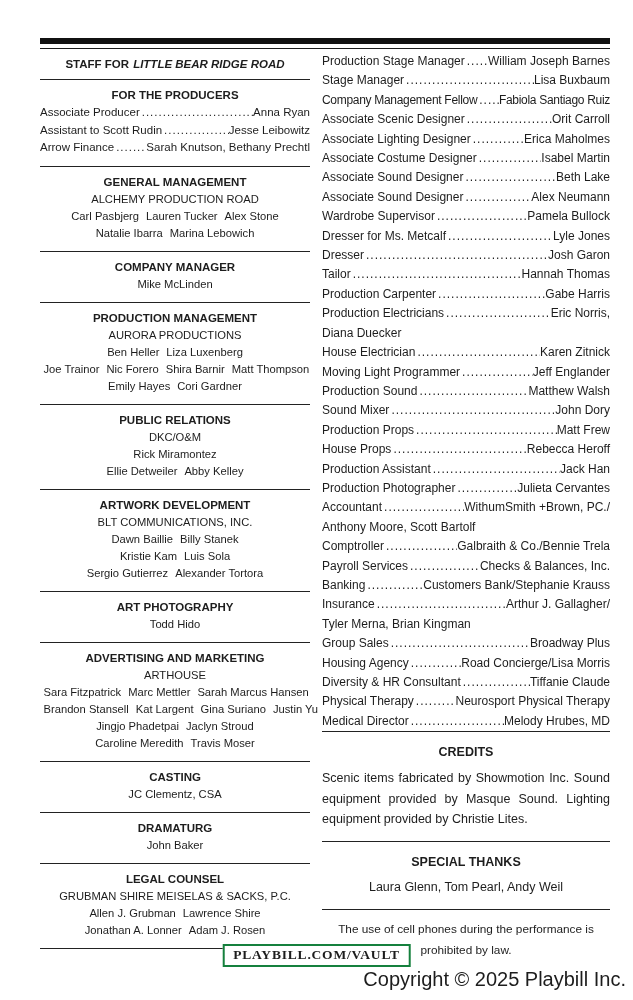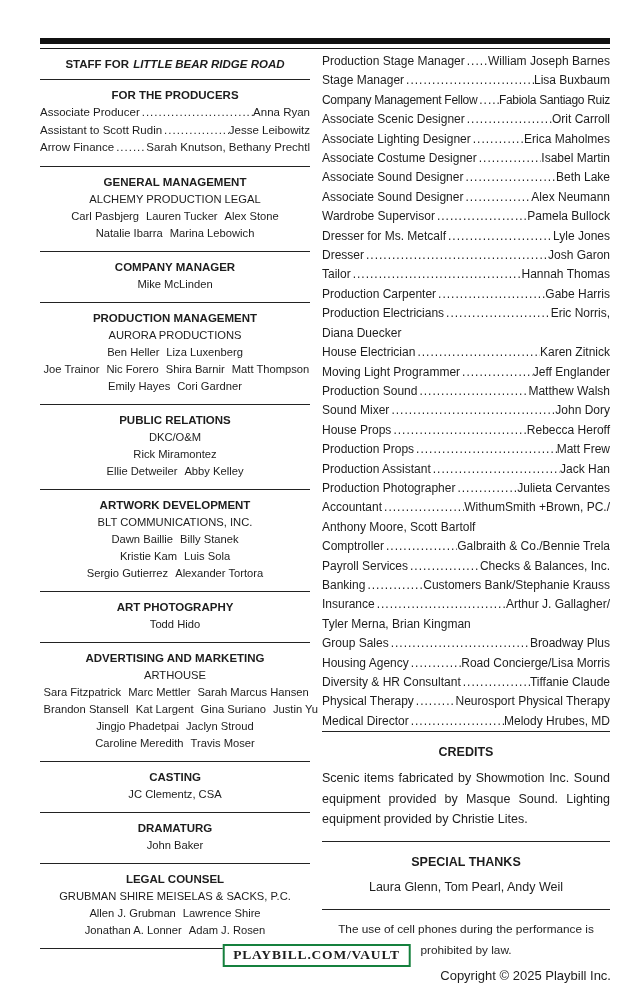--- a/index.html
+++ b/index.html
@@ -28,21 +28,21 @@
   .rrow{display:flex;align-items:baseline;font-size:12px;line-height:19.4px;}
   .rcont{font-size:12px;line-height:19.4px;}
   .rhead{text-align:center;font-weight:bold;font-size:12.5px;line-height:18px;margin:11px 0 7px;}
   .credits-text{text-align:justify;font-size:12.5px;line-height:20.5px;margin:0 0 11px;}
   .thanks-text{text-align:center;font-size:12.5px;line-height:19px;margin:0 0 12px;}
   .notice{text-align:center;font-size:11.8px;line-height:21px;width:260px;margin:9px auto 0;}
   
   .vault{position:absolute;left:50%;transform:translateX(-50%);top:944px;border:2px solid #15803d;
          padding:1px 9px 2px;font-family:"Liberation Serif",serif;font-weight:bold;
          font-size:13.5px;letter-spacing:0.8px;background:#fff;}
-  .copyright{position:absolute;right:22px;top:968px;font-size:13px;}
+  .copyright{position:absolute;right:7px;top:968px;font-size:20px;}
 </style>
 </head>
 <body>
 
 <div class="page">
   <div class="content">
     <div class="topbar"></div>
     <div class="topbar-thin"></div>
     <div class="columns">
 
@@ -66,21 +66,21 @@
               </div>
               <div class="lrow">
                 <span class="lab ">Arrow Finance</span>
                 <span class="dots"></span>
                 <span class="val ">Sarah Knutson, Bethany Prechtl</span>
               </div>
             </div>
             <div class="rule"></div>
             <div class="section">
               <div class="heading">GENERAL MANAGEMENT</div>
-              <div class="names-line"><span class="name">ALCHEMY PRODUCTION LEGAL</span></div>
+              <div class="names-line"><span class="name">ALCHEMY PRODUCTION ROAD</span></div>
               <div class="names-line"><span class="name">Carl Pasbjerg</span><span class="name">Lauren Tucker</span><span class="name">Alex Stone</span></div>
               <div class="names-line"><span class="name">Natalie Ibarra</span><span class="name">Marina Lebowich</span></div>
             </div>
             <div class="rule"></div>
             <div class="section">
               <div class="heading">COMPANY MANAGER</div>
               <div class="names-line"><span class="name">Mike McLinden</span></div>
             </div>
             <div class="rule"></div>
             <div class="section">
@@ -227,28 +227,28 @@
               <span class="lab ">Production Sound</span>
               <span class="dots"></span>
               <span class="val ">Matthew Walsh</span>
             </div>
             <div class="rrow">
               <span class="lab ">Sound Mixer</span>
               <span class="dots"></span>
               <span class="val ">John Dory</span>
             </div>
             <div class="rrow">
+              <span class="lab ">Production Props</span>
+              <span class="dots"></span>
+              <span class="val ">Matt Frew</span>
+            </div>
+            <div class="rrow">
               <span class="lab ">House Props</span>
               <span class="dots"></span>
               <span class="val ">Rebecca Heroff</span>
-            </div>
-            <div class="rrow">
-              <span class="lab ">Production Props</span>
-              <span class="dots"></span>
-              <span class="val ">Matt Frew</span>
             </div>
             <div class="rrow">
               <span class="lab ">Production Assistant</span>
               <span class="dots"></span>
               <span class="val ">Jack Han</span>
             </div>
             <div class="rrow">
               <span class="lab ">Production Photographer</span>
               <span class="dots"></span>
               <span class="val ">Julieta Cervantes</span>

